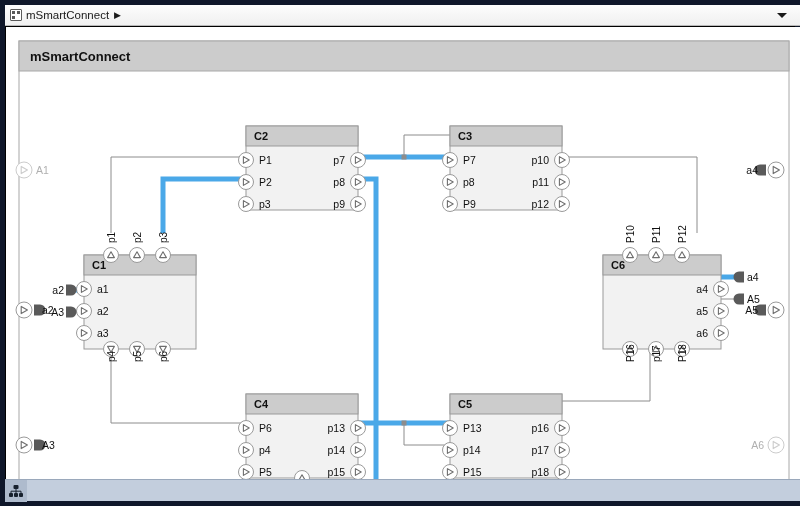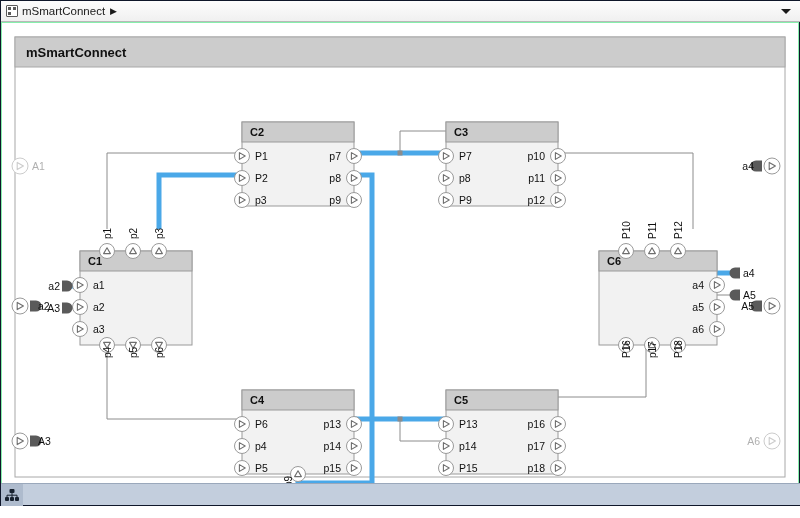--- a/index.html
+++ b/index.html
@@ -2,21 +2,21 @@
 <html><head>
 <meta charset="utf-8">
 <style>
   html,body{margin:0;padding:0;}
   body{
     width:800px;height:518px;overflow:hidden;
     font-family:"Liberation Sans", sans-serif;
     background:#ffffff;
     -webkit-font-smoothing:antialiased;
   }
-  #app{position:relative;width:800px;height:506px;box-sizing:border-box;border:1px solid #0f172a;background:#86efac;}
+  #app{position:relative;width:800px;height:506px;box-sizing:border-box;border:5px solid #0f172a;background:#000000;}
 
   
   #breadcrumb-bar{
     position:absolute;left:0;top:0;width:800px;height:21px;
     background:linear-gradient(#fdfdfd,#f0f0f0);
     border-bottom:1px solid #b8b8b8;
     display:flex;align-items:center;box-sizing:border-box;padding-left:5px;
   }
   .bc-icon{
     width:12px;height:12px;margin-right:4px;flex:none;position:relative;

